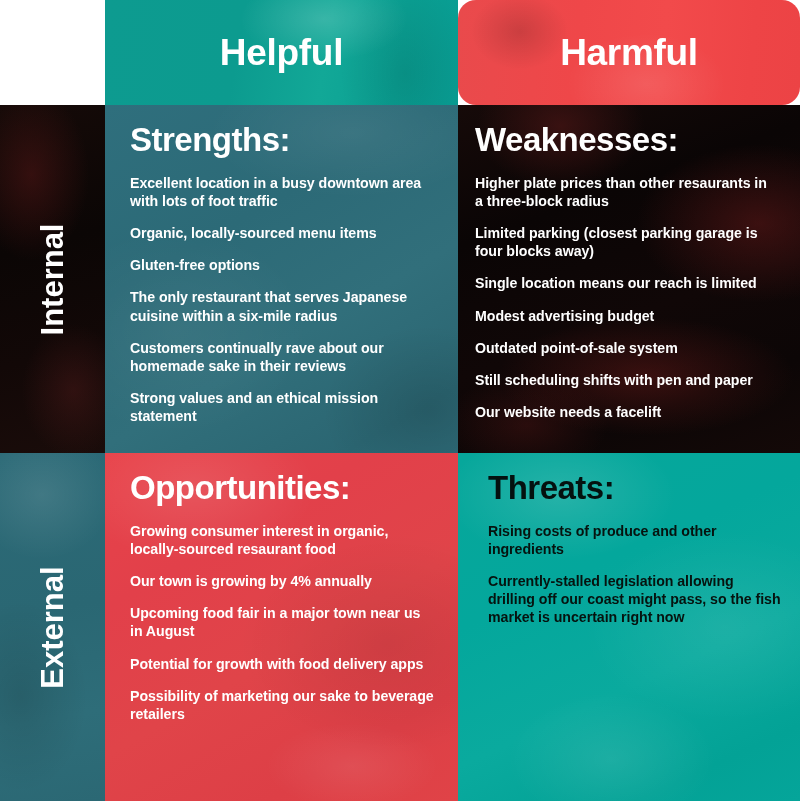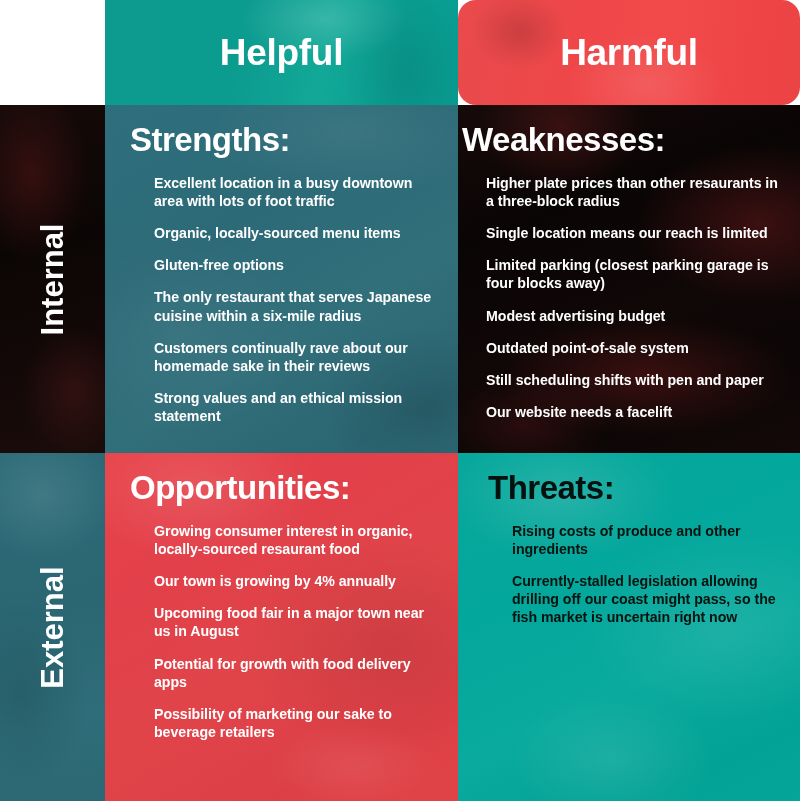--- a/index.html
+++ b/index.html
@@ -99,21 +99,21 @@
     z-index: 3;
     height: 100%;
   }
   .quad-title {
     font-size: 33px;
     font-weight: bold;
     line-height: 1.05;
     letter-spacing: -0.5px;
     margin-bottom: 16px;
   }
-  .quad-list { list-style: none; margin-left: 24px; }
+  .quad-list { list-style: none; }
   .quad-list li {
     font-size: 14.2px;
     font-weight: bold;
     line-height: 1.28;
     margin-bottom: 14px;
     letter-spacing: -0.05px;
     max-width: 305px;
   }
 
   
@@ -129,21 +129,21 @@
 
   
   .quad-weaknesses {
     background:
       radial-gradient(ellipse 120px 90px at 30% 6%, rgba(90,25,25,0.55), rgba(0,0,0,0) 70%),
       radial-gradient(ellipse 170px 110px at 88% 34%, rgba(115,28,28,0.45), rgba(0,0,0,0) 72%),
       radial-gradient(ellipse 200px 80px at 55% 78%, rgba(130,32,30,0.38), rgba(0,0,0,0) 74%),
       radial-gradient(ellipse 110px 70px at 20% 92%, rgba(95,25,24,0.35), rgba(0,0,0,0) 74%),
       linear-gradient(160deg, #160a09 0%, #0a0505 30%, #100707 58%, #0c0606 80%, #140908 100%);
   }
-  .quad-weaknesses { padding-left: 4px; }
+  .quad-weaknesses { padding-left: 17px; }
   .quad-weaknesses .quad-title,
   .quad-weaknesses .quad-list li { color: #ffffff; }
   .quad-weaknesses .quad-list li { max-width: 300px; }
 
   
   .quad-opportunities {
     background:
       radial-gradient(ellipse 170px 100px at 25% 10%, rgba(255,255,255,0.10), rgba(255,255,255,0) 72%),
       radial-gradient(ellipse 200px 150px at 80% 55%, rgba(0,0,0,0.08), rgba(0,0,0,0) 74%),
       radial-gradient(ellipse 120px 60px at 70% 90%, rgba(255,255,255,0.08), rgba(255,255,255,0) 72%),
@@ -195,22 +195,22 @@
         <li>Strong values and an ethical mission statement</li>
       </ul>
     </div>
   </div>
 
   <div class="quad quad-weaknesses">
     <div class="quad-inner">
       <div class="quad-title">Weaknesses:</div>
       <ul class="quad-list">
         <li>Higher plate prices than other resaurants in a three-block radius</li>
+        <li>Limited parking (closest parking garage is four blocks away)</li>
         <li>Single location means our reach is limited</li>
-        <li>Limited parking (closest parking garage is four blocks away)</li>
         <li>Modest advertising budget</li>
         <li>Outdated point-of-sale system</li>
         <li>Still scheduling shifts with pen and paper</li>
         <li>Our website needs a facelift</li>
       </ul>
     </div>
   </div>
 
   <div class="row-header rh-external">
     <span class="rh-label">External</span>

